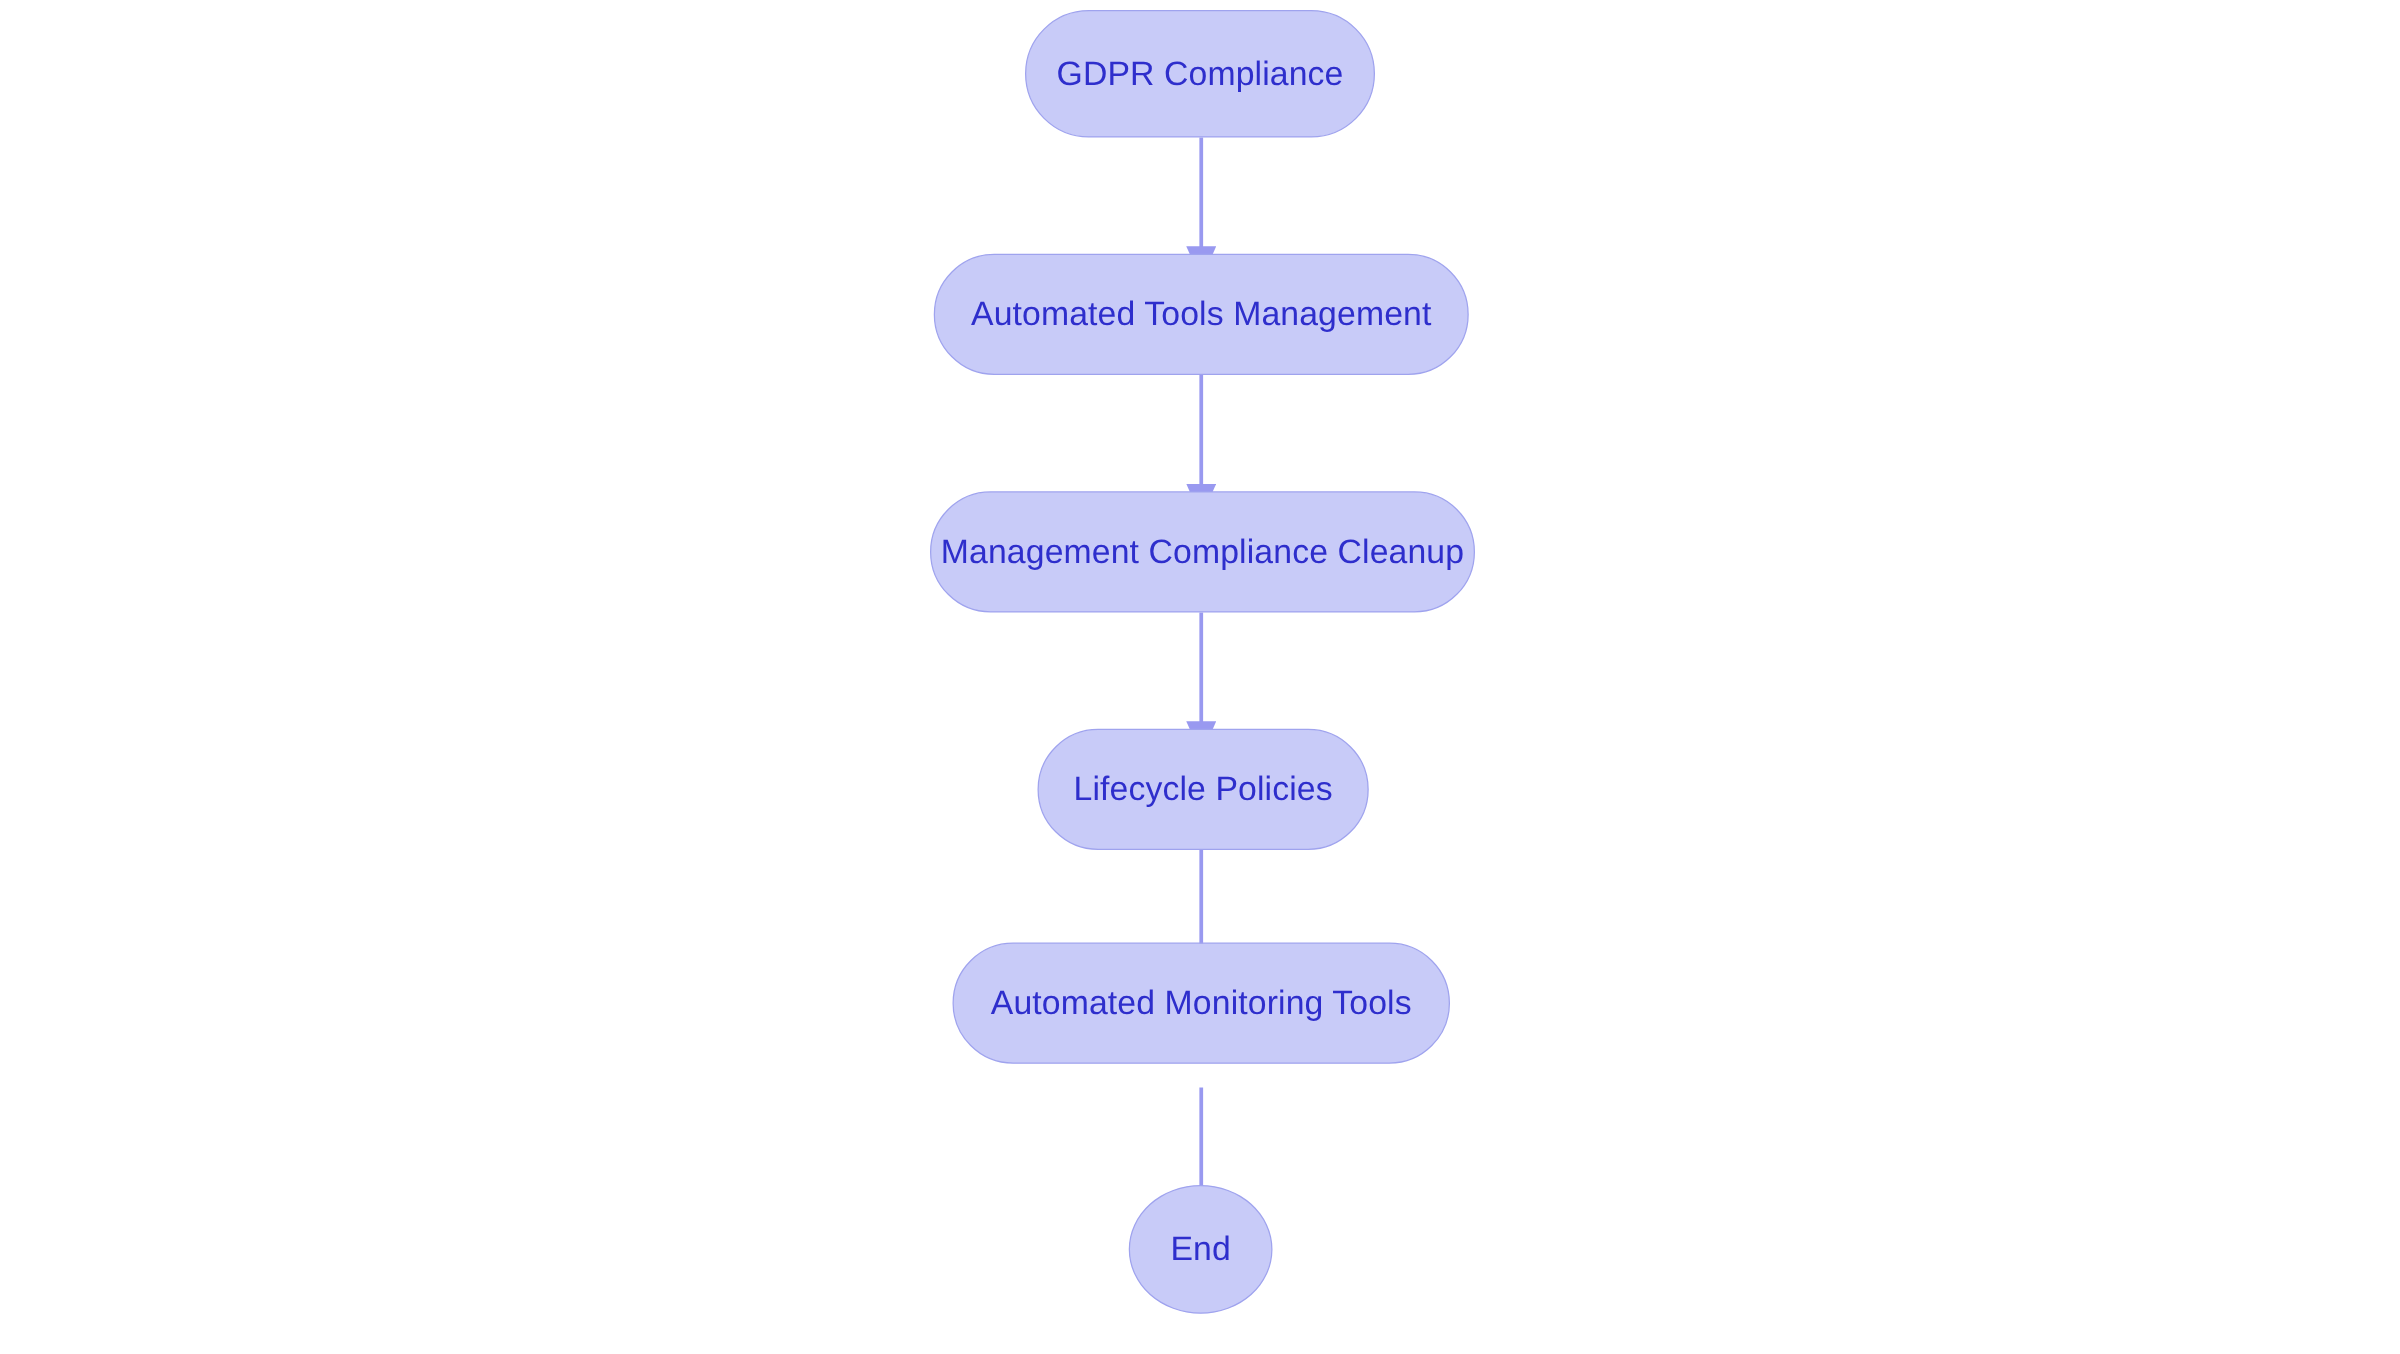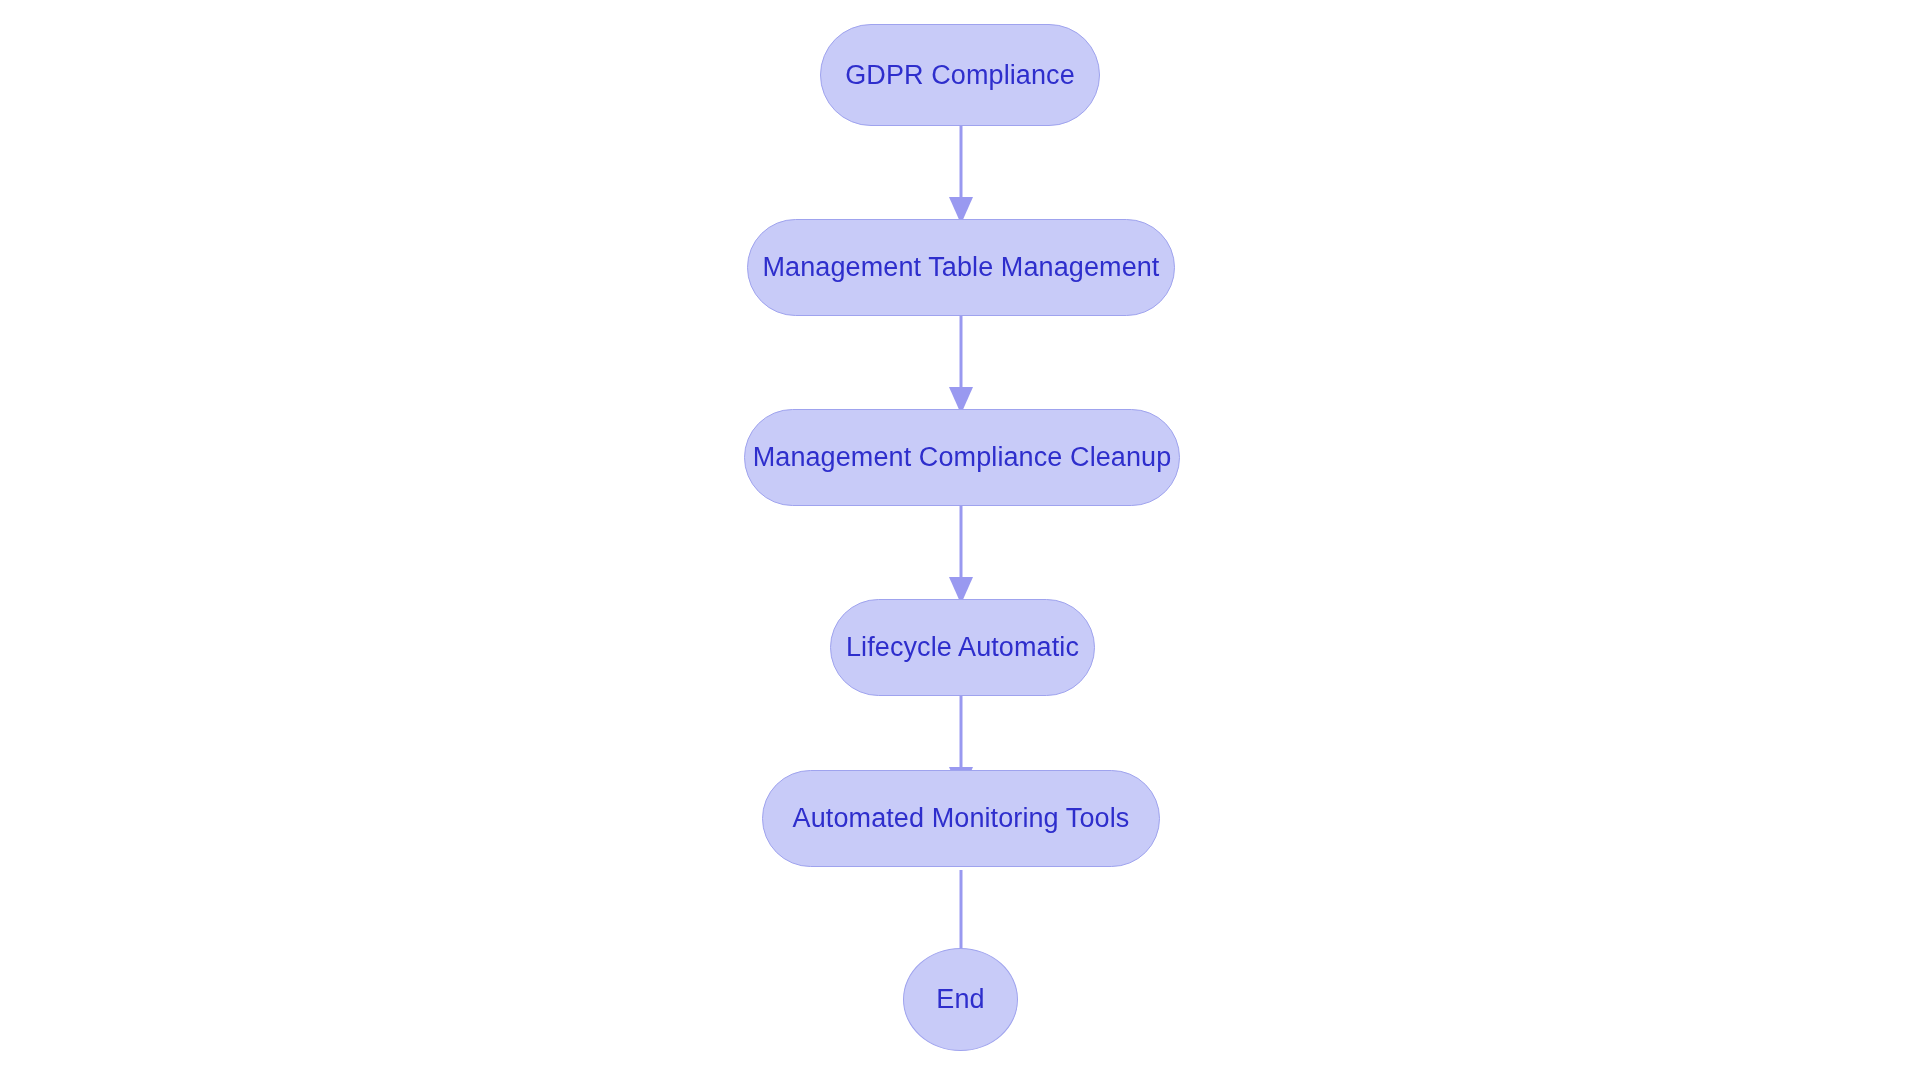--- a/index.html
+++ b/index.html
@@ -40,21 +40,20 @@
     font-family: "Liberation Sans", sans-serif;
     font-size: 27px;
     font-weight: 400;
     letter-spacing: 0.1px;
     line-height: 1;
     white-space: nowrap;
     user-select: none;
   }
   .node.pill {
     border-radius: 999px;
-    margin-top: 16px;
   }
   .node.ellipse {
     border-radius: 50%;
   }
   .node-label {
     display: block;
     padding: 0 4px;
   }
 </style>
 </head>
@@ -75,27 +74,27 @@
         <line x1="961" y1="680" x2="961" y2="770" stroke="#9999f0" stroke-width="3" marker-end="url(#arrowhead)"></line>
         <line x1="961" y1="870" x2="961" y2="962" stroke="#9999f0" stroke-width="3" marker-end="url(#arrowhead)"></line>
       </g>
   </svg>
 
   <div id="nodes-layer">
       <div class="node pill" style="left: 820px; top: 8px; width: 280px; height: 102px; background: rgb(200, 203, 248); border-color: rgb(159, 163, 238); color: rgb(46, 46, 204);">
         <span class="node-label">GDPR Compliance</span>
       </div>
       <div class="node pill" style="left: 747px; top: 203px; width: 428px; height: 97px; background: rgb(200, 203, 248); border-color: rgb(159, 163, 238); color: rgb(46, 46, 204);">
-        <span class="node-label">Management Table Management</span>
+        <span class="node-label">Automated Tools Management</span>
       </div>
       <div class="node pill" style="left: 744px; top: 393px; width: 436px; height: 97px; background: rgb(200, 203, 248); border-color: rgb(159, 163, 238); color: rgb(46, 46, 204);">
         <span class="node-label">Management Compliance Cleanup</span>
       </div>
       <div class="node pill" style="left: 830px; top: 583px; width: 265px; height: 97px; background: rgb(200, 203, 248); border-color: rgb(159, 163, 238); color: rgb(46, 46, 204);">
-        <span class="node-label">Lifecycle Automatic</span>
+        <span class="node-label">Lifecycle Policies</span>
       </div>
       <div class="node pill" style="left: 762px; top: 754px; width: 398px; height: 97px; background: rgb(200, 203, 248); border-color: rgb(159, 163, 238); color: rgb(46, 46, 204);">
         <span class="node-label">Automated Monitoring Tools</span>
       </div>
       <div class="node ellipse" style="left: 903px; top: 948px; width: 115px; height: 103px; background: rgb(200, 203, 248); border-color: rgb(159, 163, 238); color: rgb(46, 46, 204);">
         <span class="node-label">End</span>
       </div>
     </div>
 
 </div>

